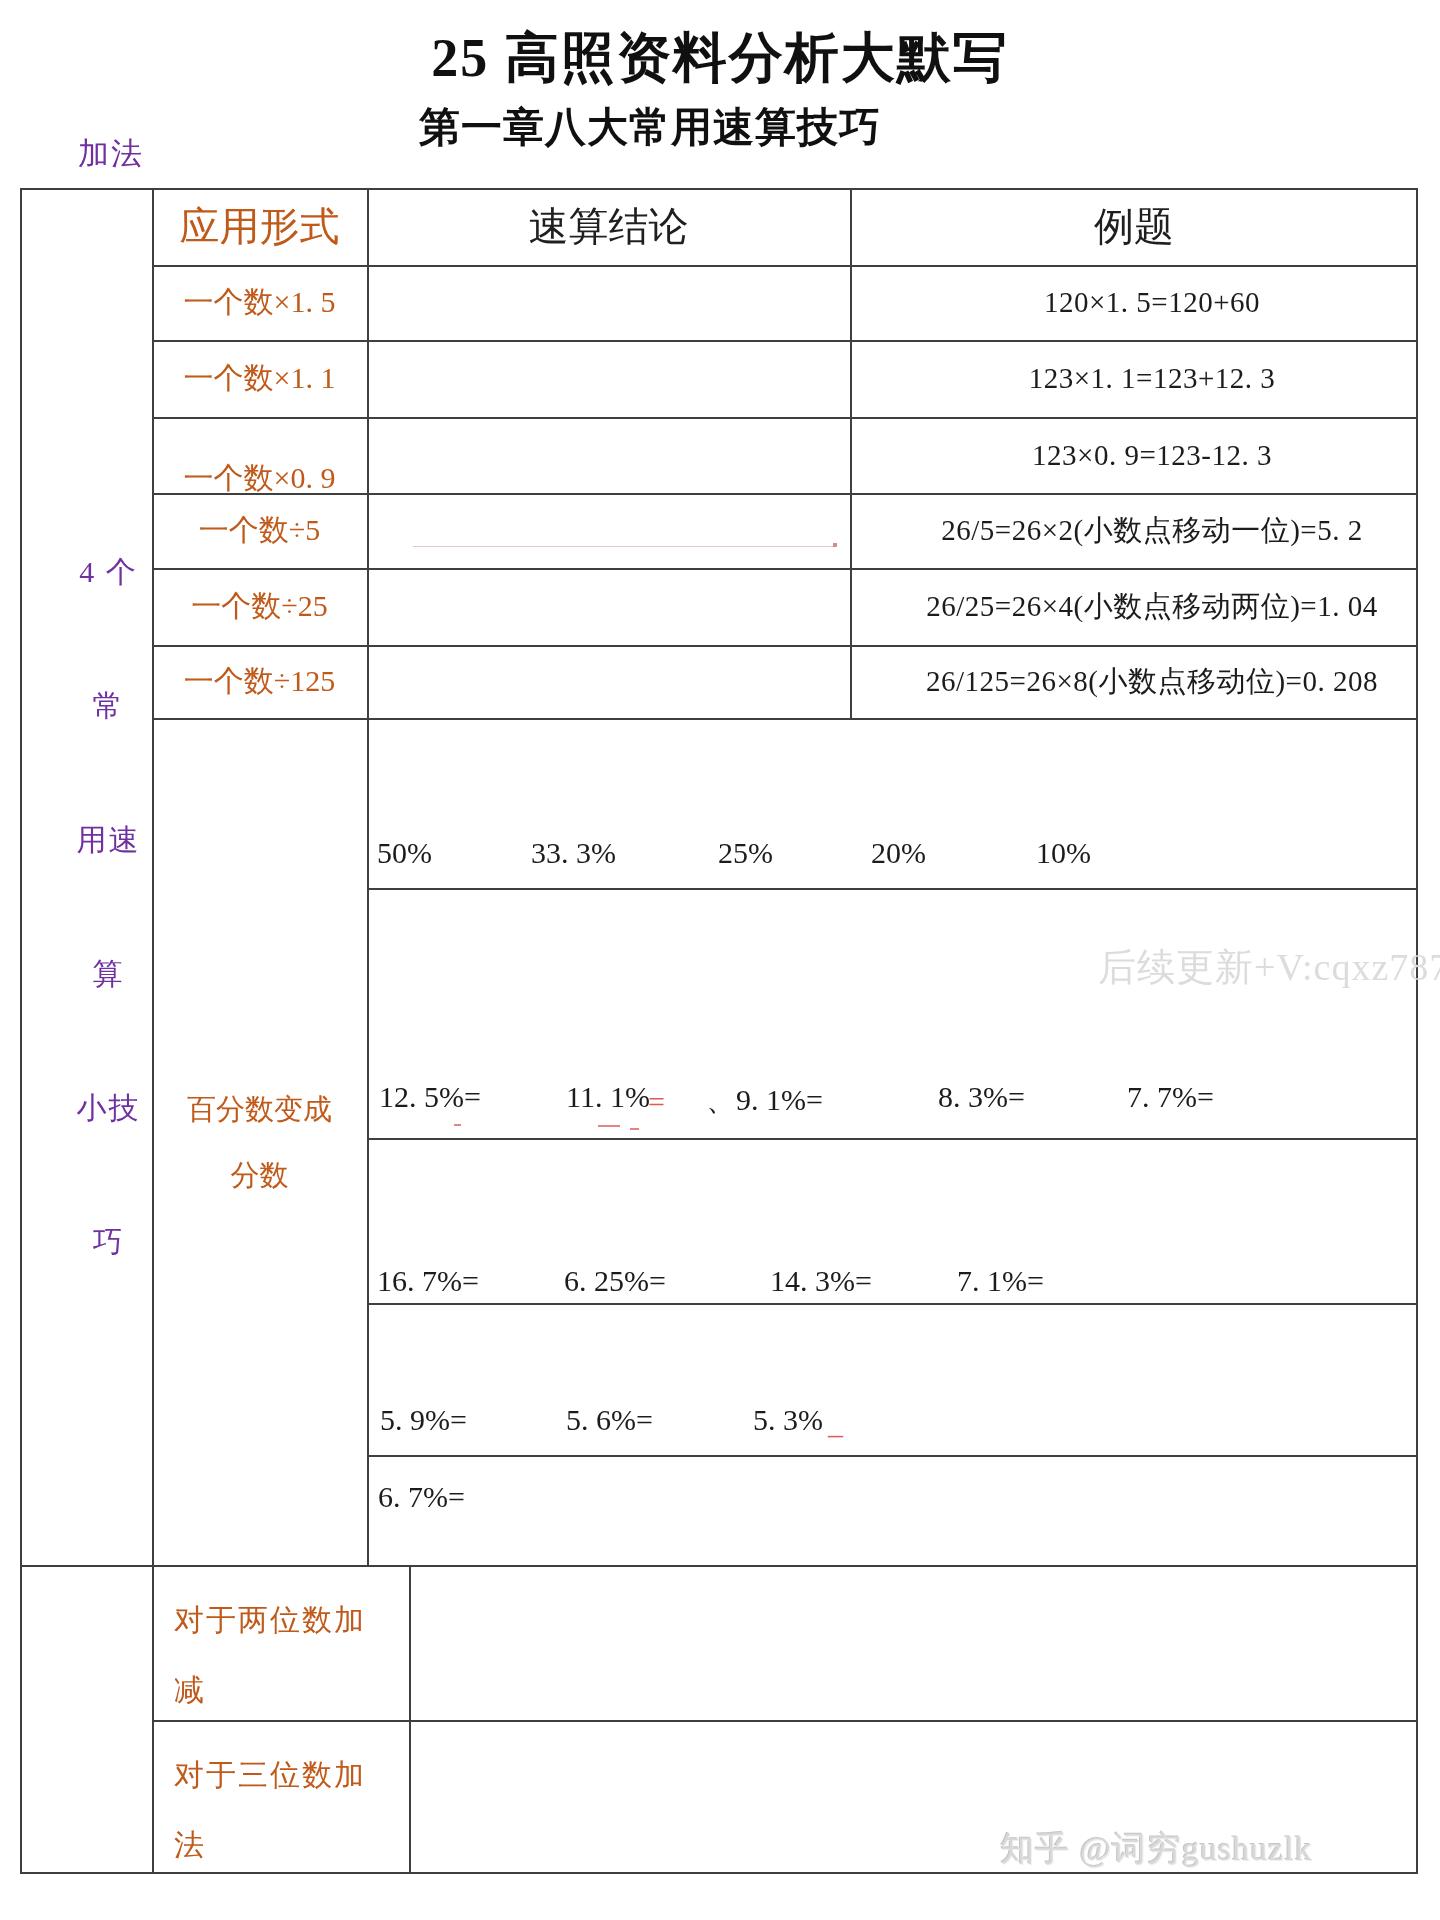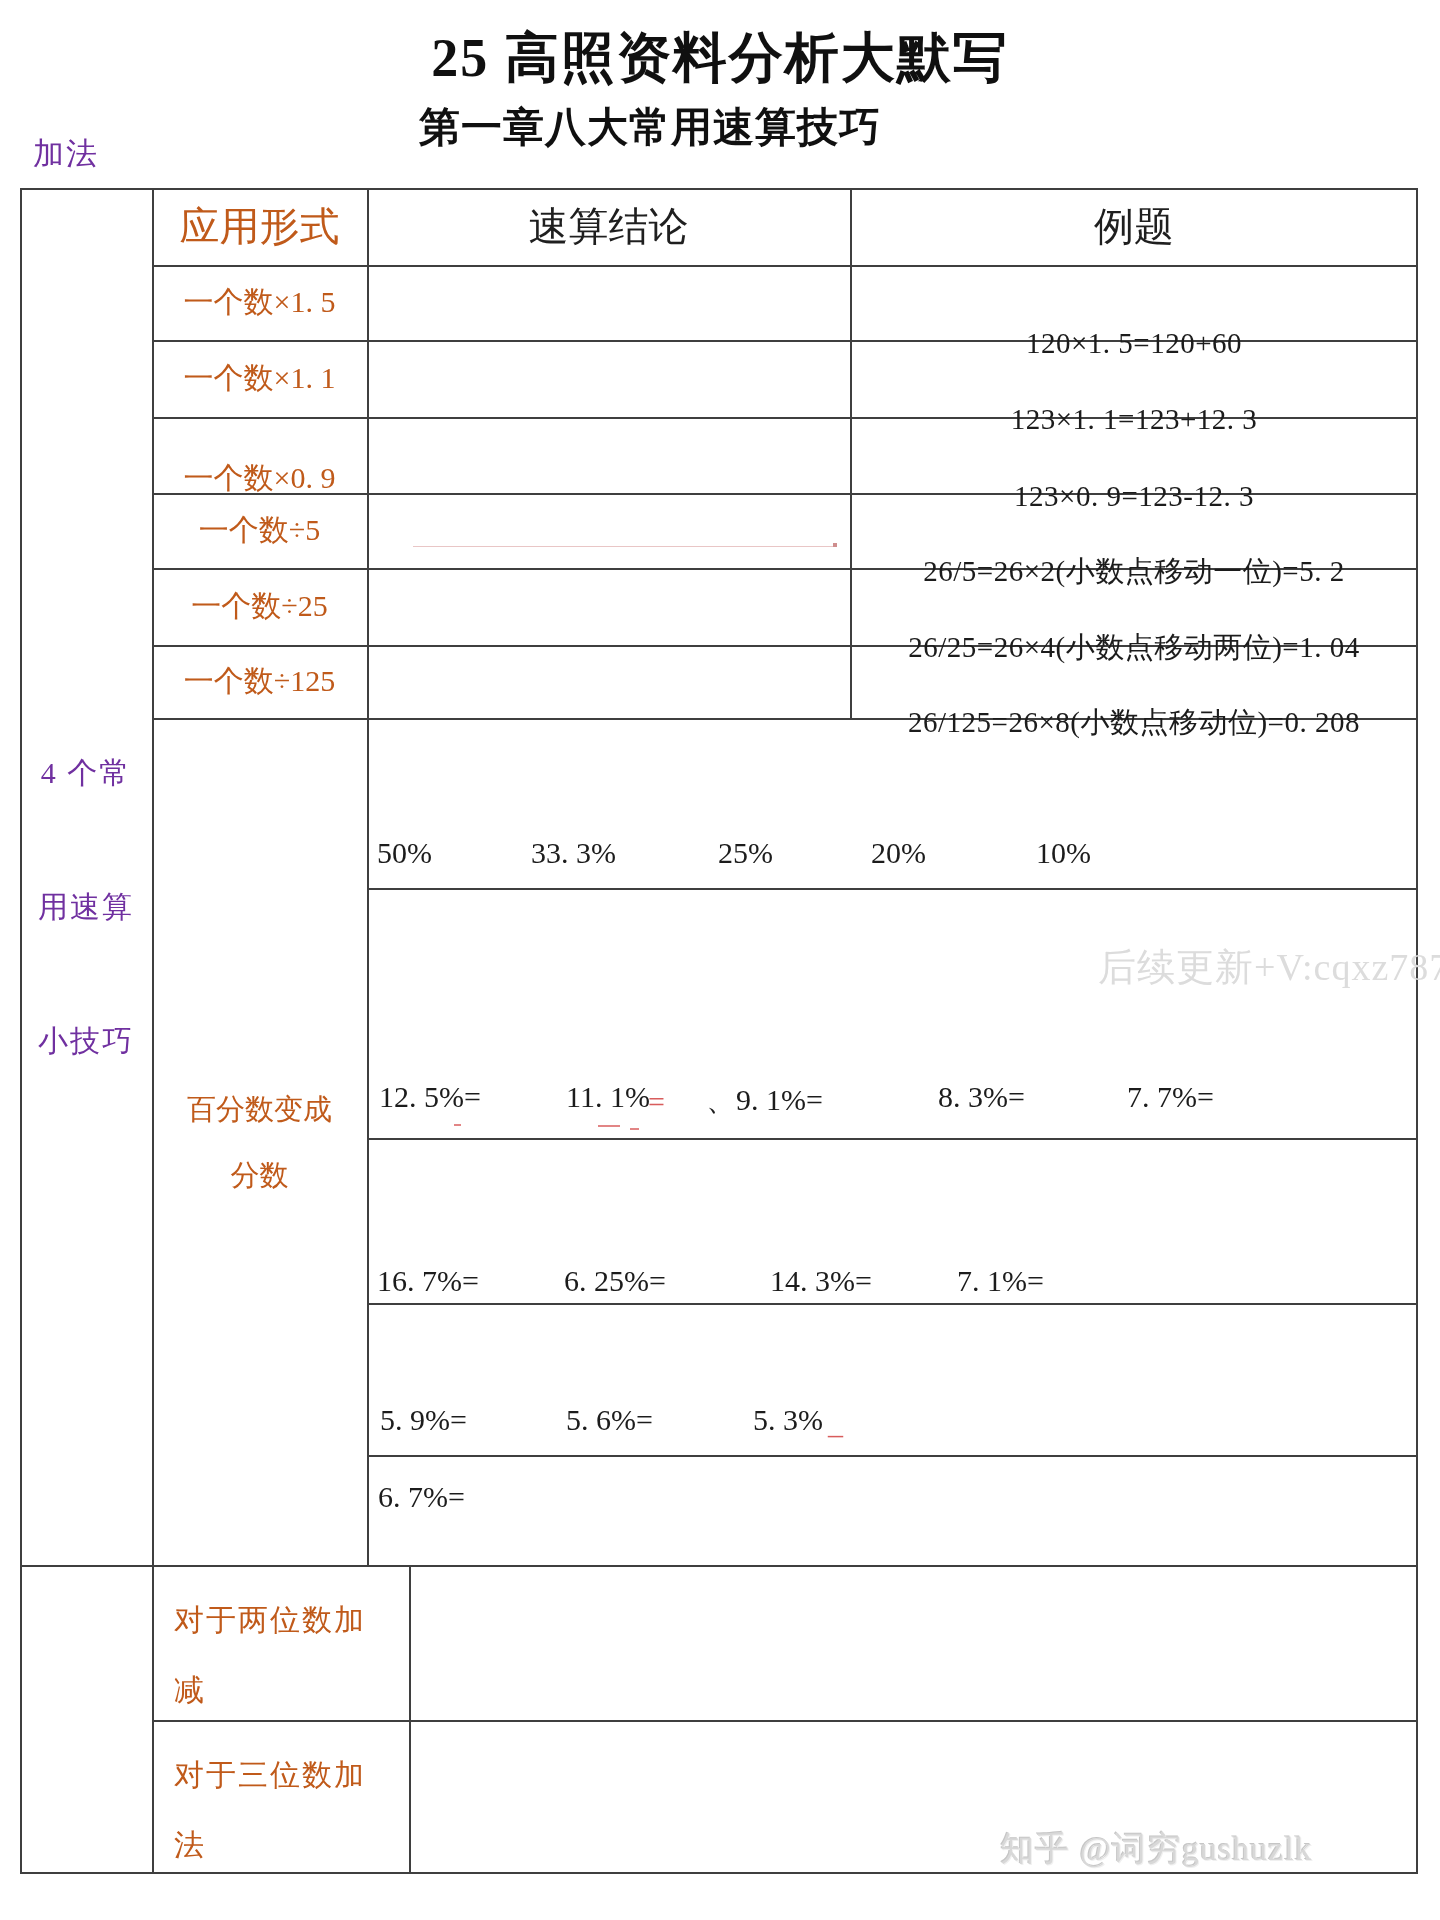--- a/index.html
+++ b/index.html
@@ -22,23 +22,23 @@
   .subtitle{
     position:absolute;left:-70px;top:100px;width:100%;
     text-align:center;font-size:41px;font-weight:600;letter-spacing:1px;color:#101010;
   }
   .cell{
     position:absolute;display:flex;align-items:center;justify-content:center;
     text-align:center;
   }
   .hdr{font-size:40px;color:#1f1f1f;}
   .orange{color:var(--c-orange,#c05a1a);}
-  .purple{color:var(--c-purple,#7030a0);}
+  .purple{color:var(--c-purple,#7030a0);padding-left:45px;}
   .form-cell{left:152px;width:215px;font-size:30px;}
-  .ex-cell{left:850px;width:568px;font-size:29px;letter-spacing:0.5px;margin-top:41px;}
+  .ex-cell{left:868px;width:568px;font-size:29px;letter-spacing:0.5px;}
   .side-cell{
     left:20px;width:132px;top:188px;height:1377px;
     display:flex;flex-direction:column;align-items:center;justify-content:center;
     font-size:30px;line-height:134px;letter-spacing:2px;padding-top:60px;box-sizing:border-box;
   }
   .pct-label-cell{
     left:152px;width:215px;top:718px;height:847px;
     display:flex;flex-direction:column;align-items:center;justify-content:center;
     font-size:29px;line-height:66px;
   }

